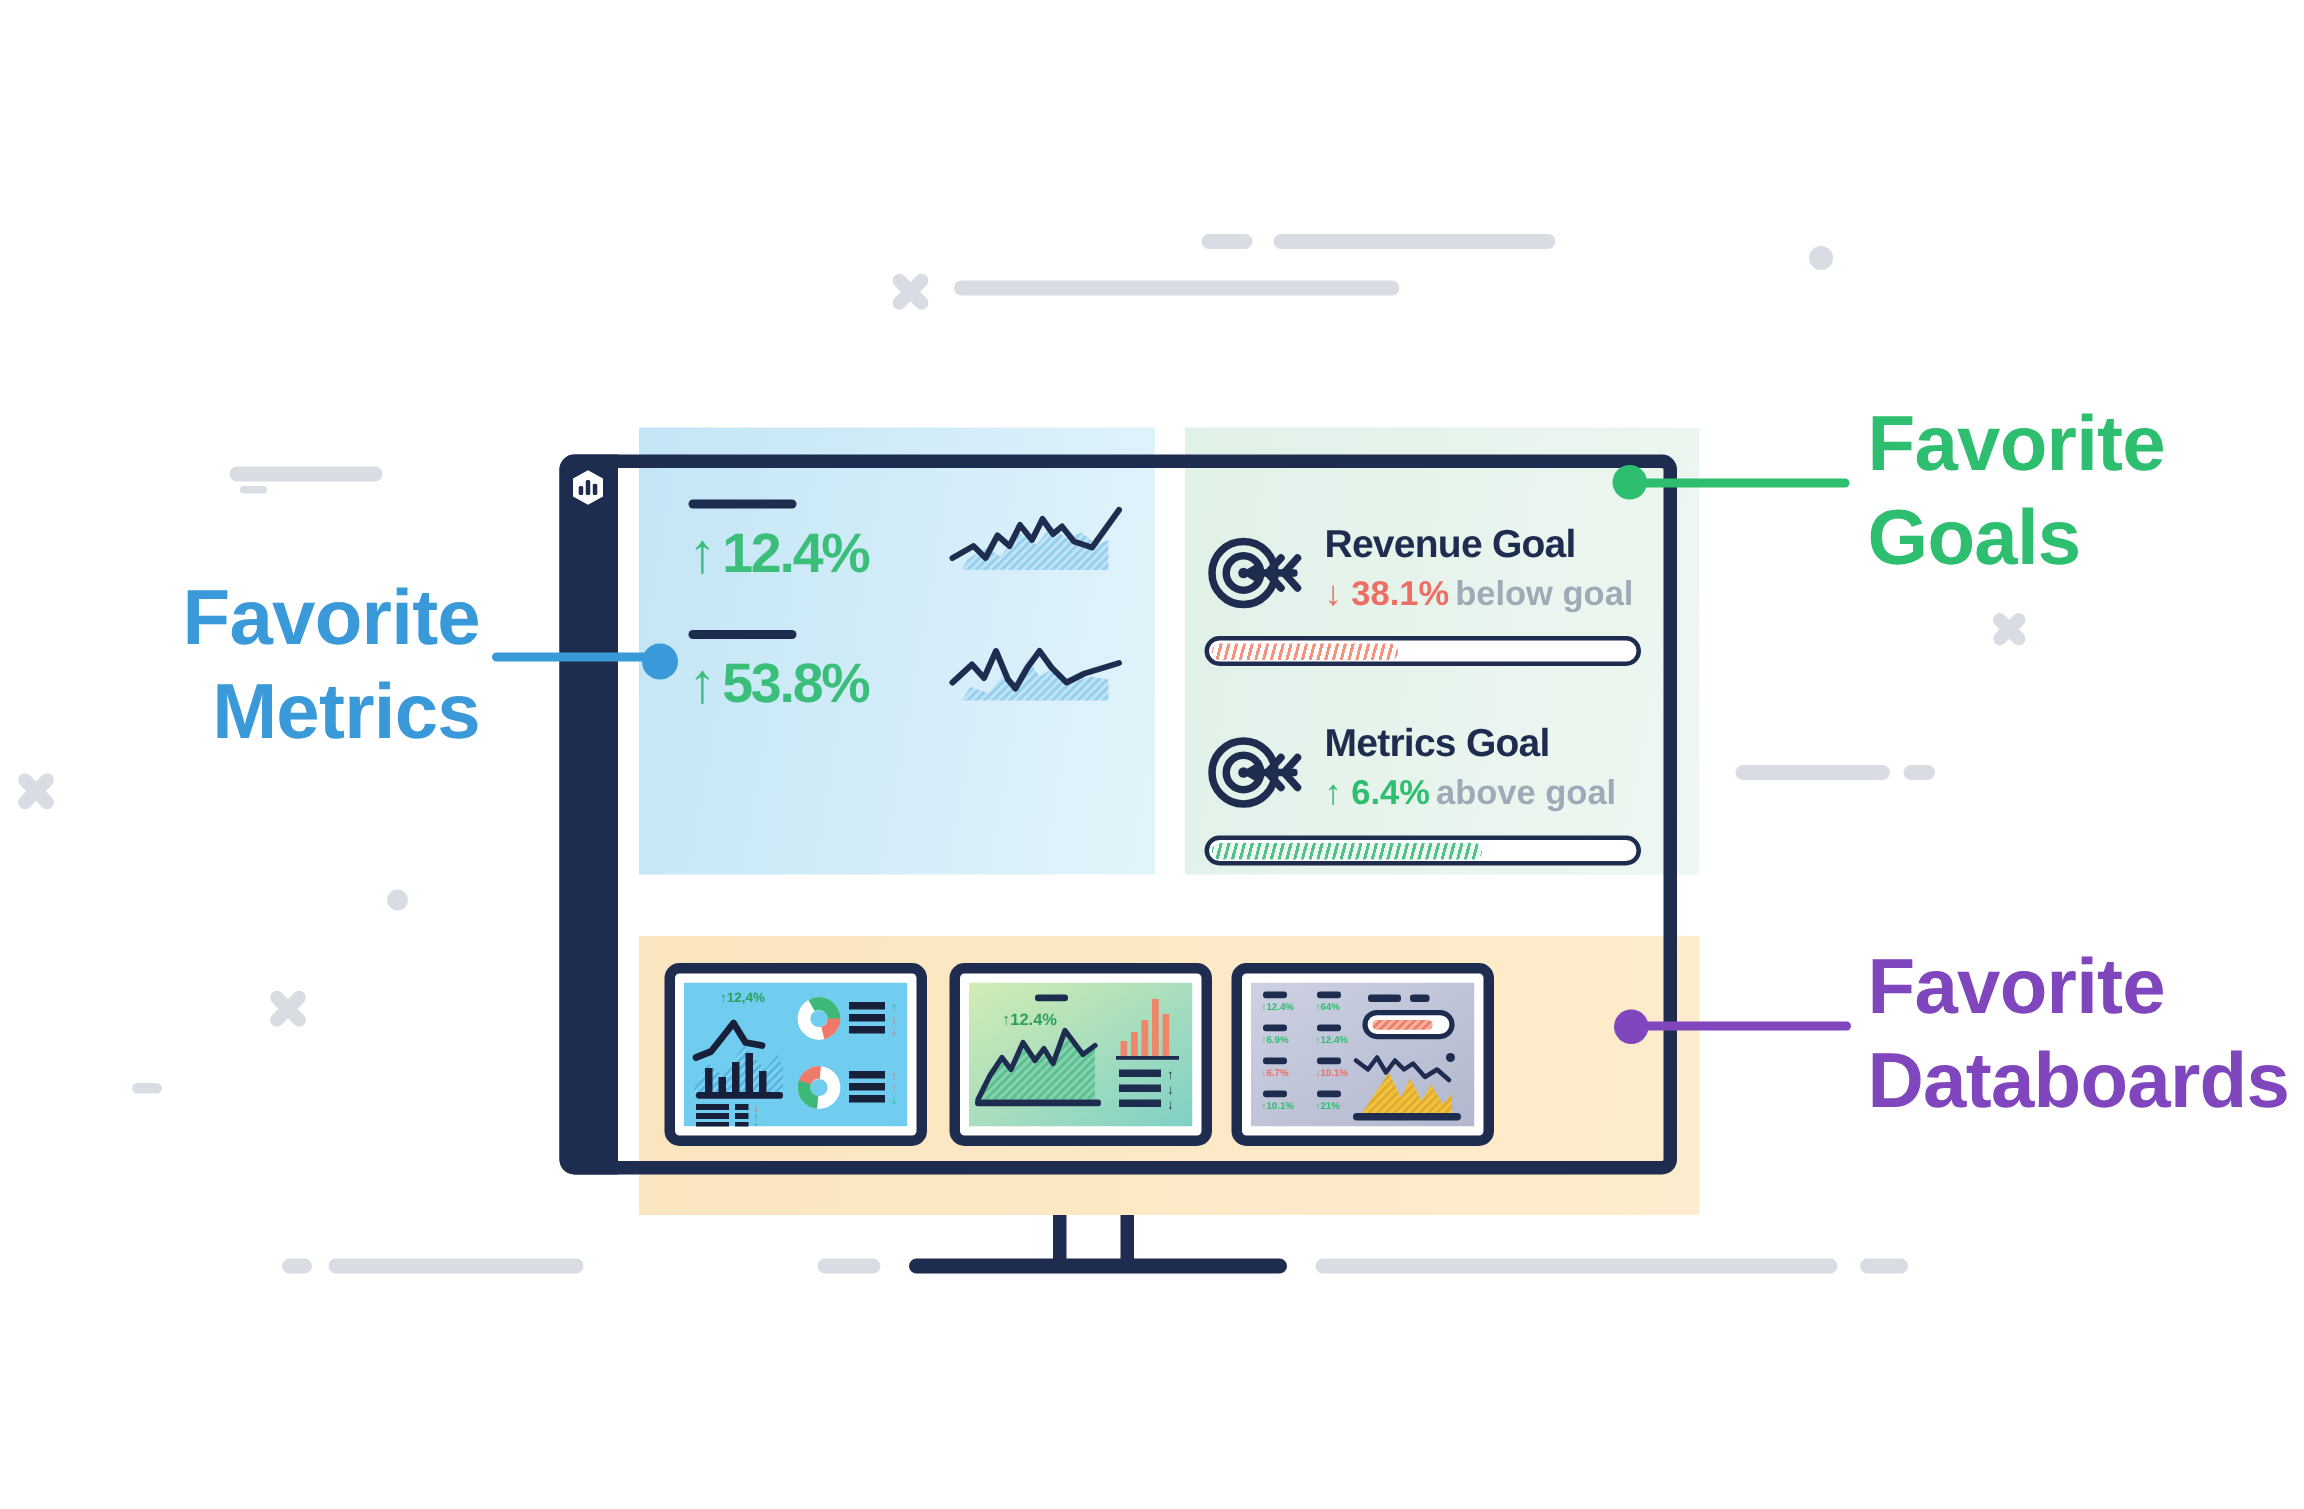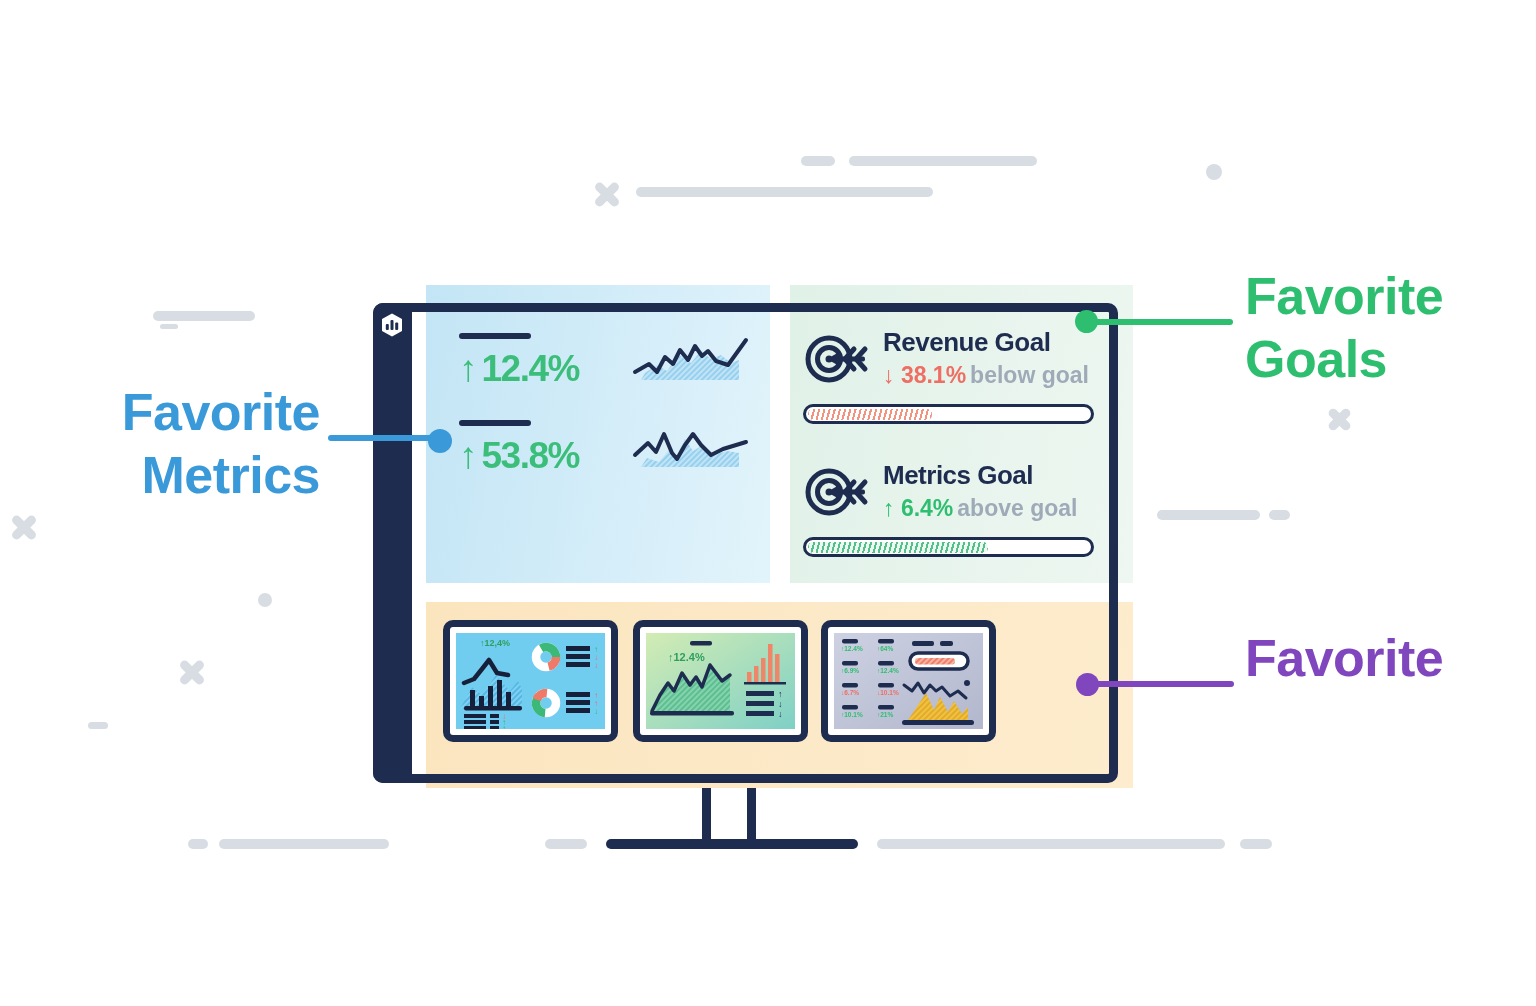--- a/index.html
+++ b/index.html
@@ -28,31 +28,31 @@
   .monitor-sidebar{position:absolute;left:373px;top:303px;width:39px;height:480px;background:#1e2c50;
       border-radius:10px 0 0 10px;z-index:6;}
   .stand-leg{position:absolute;top:781px;width:9px;height:60px;background:#1e2c50;z-index:0;}
   .stand-base{position:absolute;left:606px;top:839px;width:252px;height:10px;background:#1e2c50;border-radius:6px;}
   
   .panel{position:absolute;z-index:2;}
   .panel-metrics{left:426px;top:285px;width:344px;height:298px;
       background:linear-gradient(100deg,#c3e5f5 0%,#d4edf9 55%,#e2f4fb 100%);}
   .panel-goals{left:790px;top:285px;width:343px;height:298px;
       background:linear-gradient(100deg,#e0f1e8 0%,#eef7f1 100%);}
-  .panel-databoards{left:426px;top:602px;width:707px;height:186px;
+  .panel-databoards{left:426px;top:624px;width:707px;height:186px;
       background:linear-gradient(100deg,#fbe5bf 0%,#fdeccd 100%);}
   
   .metric-row{position:absolute;left:33px;right:20px;display:flex;justify-content:space-between;align-items:flex-start;}
   .metric-dash{width:72px;height:6px;background:#1e2c50;border-radius:3px;margin-bottom:9px;}
   .metric-value{font-size:37px;font-weight:700;letter-spacing:-1.5px;white-space:nowrap;}
   .metric-value .arr{margin-right:4px;letter-spacing:0;}
   .spark{flex:none;margin-top:2px;}
   
   .goal{position:absolute;left:13px;width:292px;}
-  .goal-row{display:flex;align-items:center;}
+  .goal-row{display:flex;align-items:flex-end;margin-top:20px;}
   .goal-icon{flex:none;}
   .goal-info{margin-left:14px;margin-top:-2px;}
   .goal-title{font-size:26px;font-weight:700;color:#1e2c50;letter-spacing:-0.5px;white-space:nowrap;}
   .goal-delta{font-size:23px;font-weight:700;margin-top:4px;white-space:nowrap;}
   .goal-delta .status{color:#9faab8;margin-left:4px;}
   .progress{margin-top:15px;width:282px;height:11px;border:3.5px solid #1e2c50;border-radius:10px;
       background:#fff;padding:1.5px;box-sizing:content-box;}
   .progress-fill{height:100%;border-radius:5px;}
   .fill-coral{background:repeating-linear-gradient(105deg,#f2937f 0 2px,#ffffff 2px 5px);}
   .fill-mint{background:repeating-linear-gradient(105deg,#52c088 0 2px,#eef8f2 2px 5px);}
@@ -128,20 +128,21 @@
 
   <div class="callout callout-goals" style="color: rgb(46, 190, 112);">
     <div>Favorite</div>
     <div>Goals</div>
   </div>
   <div class="line" style="left: 1087px; top: 319px; width: 146px; background: rgb(46, 190, 112);"></div>
   <div class="cdot" style="left: 1075px; top: 310px; width: 23px; height: 23px; background: rgb(46, 190, 112);"></div>
 
   <div class="callout callout-databoards" style="color: rgb(128, 70, 190);">
     <div>Favorite</div>
+    <div>Databoards</div>
   </div>
   <div class="line" style="left: 1088px; top: 681px; width: 146px; background: rgb(128, 70, 190);"></div>
   <div class="cdot" style="left: 1076px; top: 673px; width: 23px; height: 23px; background: rgb(128, 70, 190);"></div>
 
   <div class="screen-bg"></div>
   <div class="stand-leg" style="left:702px"></div>
   <div class="stand-leg" style="left:747px"></div>
   <div class="stand-base"></div>
 
   <div class="panel panel-metrics">

